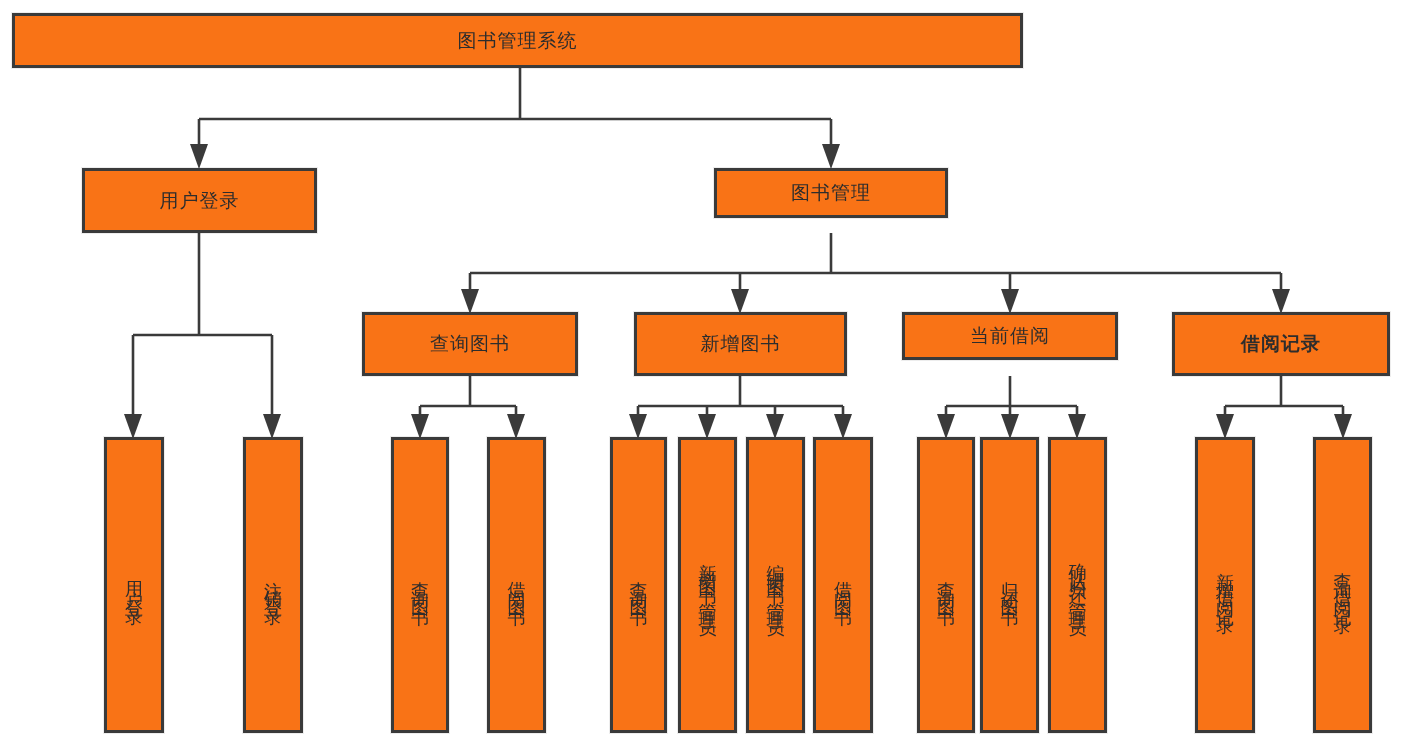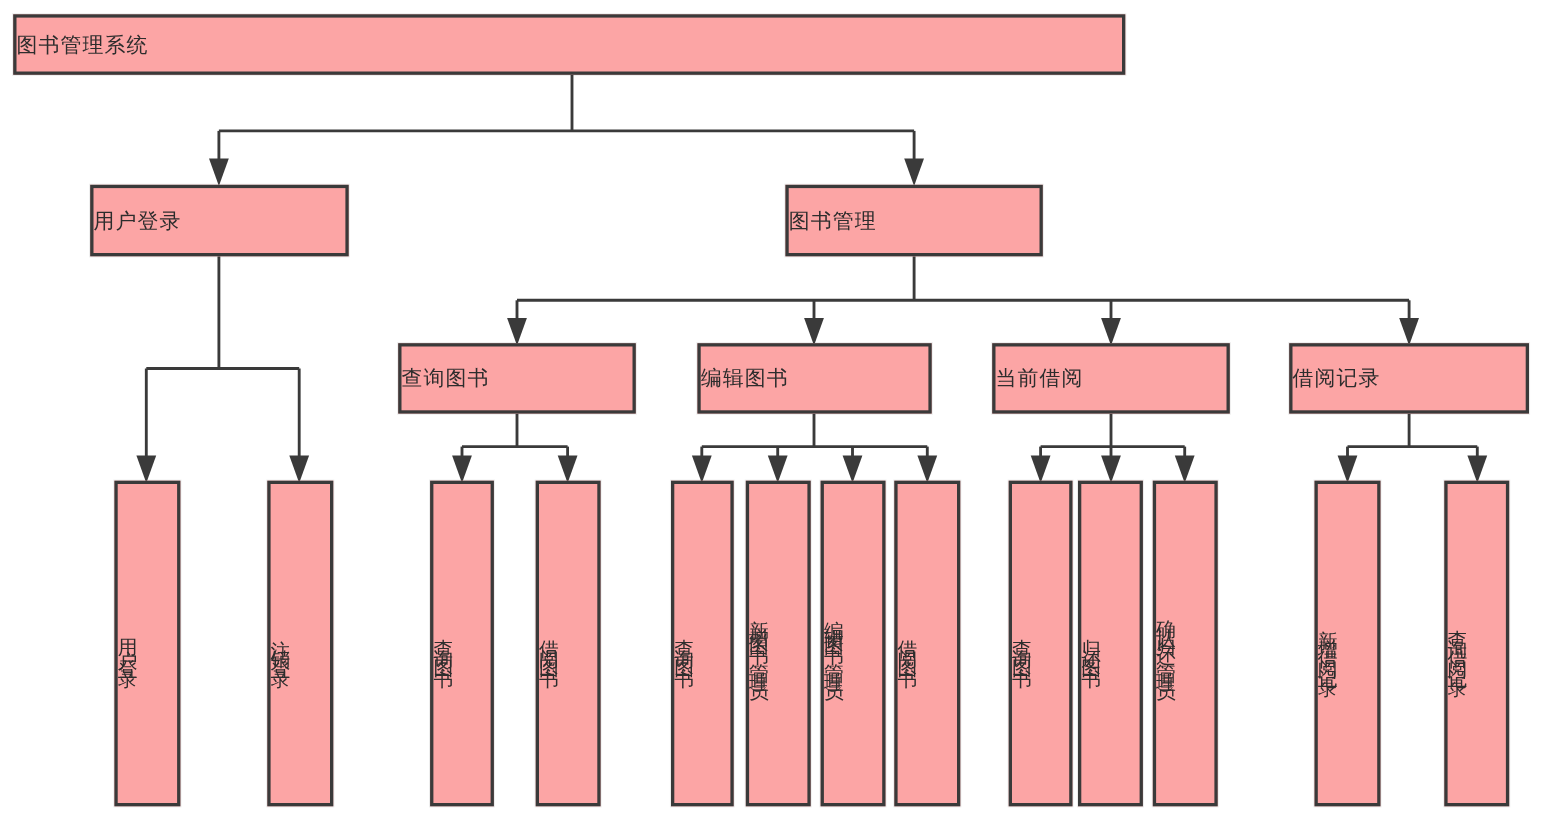--- a/index.html
+++ b/index.html
@@ -14,24 +14,24 @@
   .connectors {
     position: absolute;
     left: 0; top: 0;
     width: 1405px; height: 747px;
     pointer-events: none;
   }
   .node {
     position: absolute;
     box-sizing: border-box;
     border: 3px solid #3a3a3a;
-    background: #fca5a5;
+    background: #f97316;
     display: flex;
     align-items: center;
-    justify-content: flex-start;
+    justify-content: center;
     color: #2d2d2d;
     box-shadow: 0 0 0 1px rgba(0,0,0,0.07);
   }
   .hlabel {
     font-size: 19px;
     letter-spacing: 1px;
     white-space: nowrap;
   }
   .leaf .vlabel {
     writing-mode: vertical-rl;
@@ -126,34 +126,34 @@
     </g>
   </svg>
 
   <div class="node" style="left:12px; top:13px; width:1011px; height:55px;">
     <span class="hlabel">图书管理系统</span>
   </div>
 
   <div class="node" style="left:82px; top:168px; width:235px; height:65px;">
     <span class="hlabel">用户登录</span>
   </div>
-  <div class="node" style="left:714px; top:168px; width:234px; height:65px;">
+  <div class="node" style="left:714px; top:168px; width:234px; height:50px;">
     <span class="hlabel">图书管理</span>
   </div>
 
   <div class="node" style="left:362px; top:312px; width:216px; height:64px;">
     <span class="hlabel">查询图书</span>
   </div>
   <div class="node" style="left:634px; top:312px; width:213px; height:64px;">
-    <span class="hlabel">编辑图书</span>
-  </div>
-  <div class="node" style="left:902px; top:312px; width:216px; height:64px;">
+    <span class="hlabel">新增图书</span>
+  </div>
+  <div class="node" style="left:902px; top:312px; width:216px; height:48px;">
     <span class="hlabel">当前借阅</span>
   </div>
-  <div class="node" style="left:1172px; top:312px; width:218px; height:64px;">
+  <div class="node" style="left:1172px; top:312px; width:218px; height:64px;font-weight:bold;">
     <span class="hlabel">借阅记录</span>
   </div>
 
   <div class="node leaf" style="left:104px; top:437px; width:60px; height:296px;">
     <span class="vlabel">用户登录</span>
   </div>
   <div class="node leaf" style="left:243px; top:437px; width:60px; height:296px;">
     <span class="vlabel">注销登录</span>
   </div>
 

